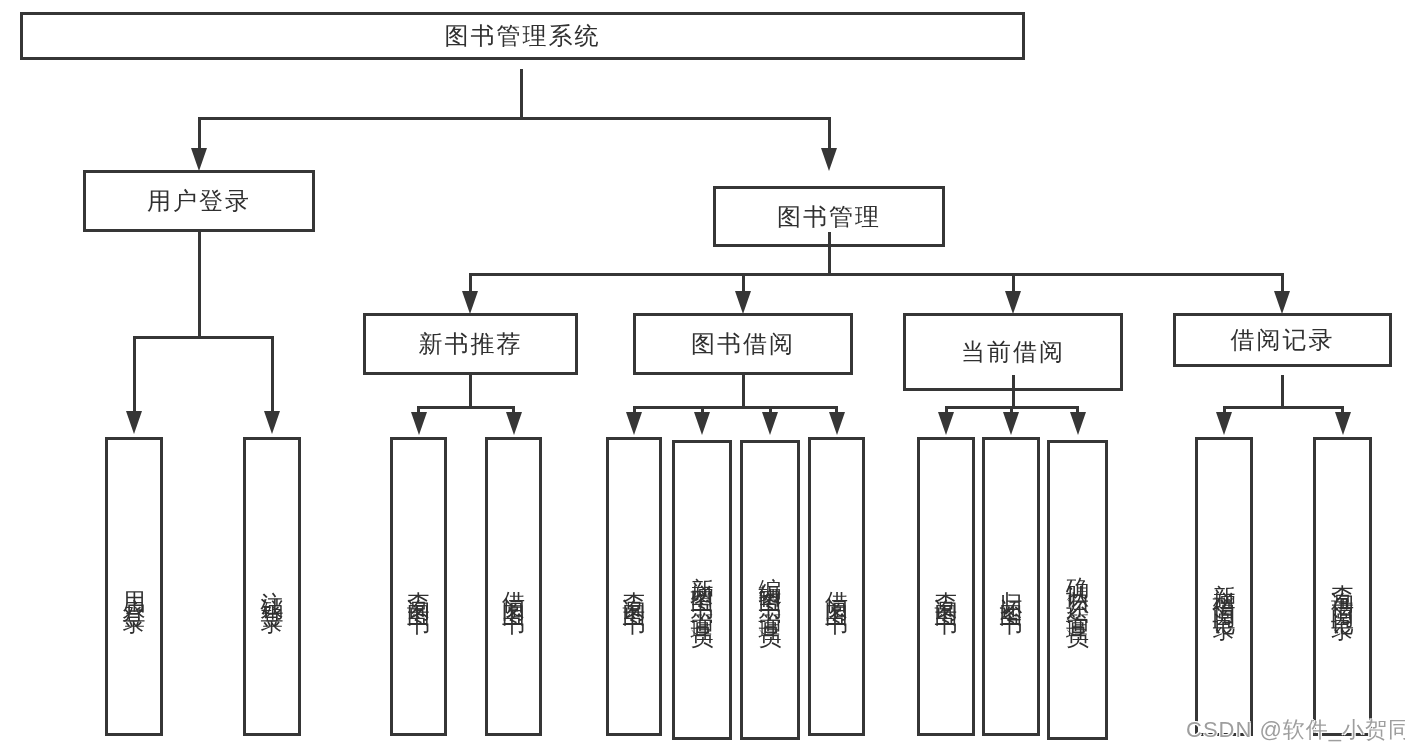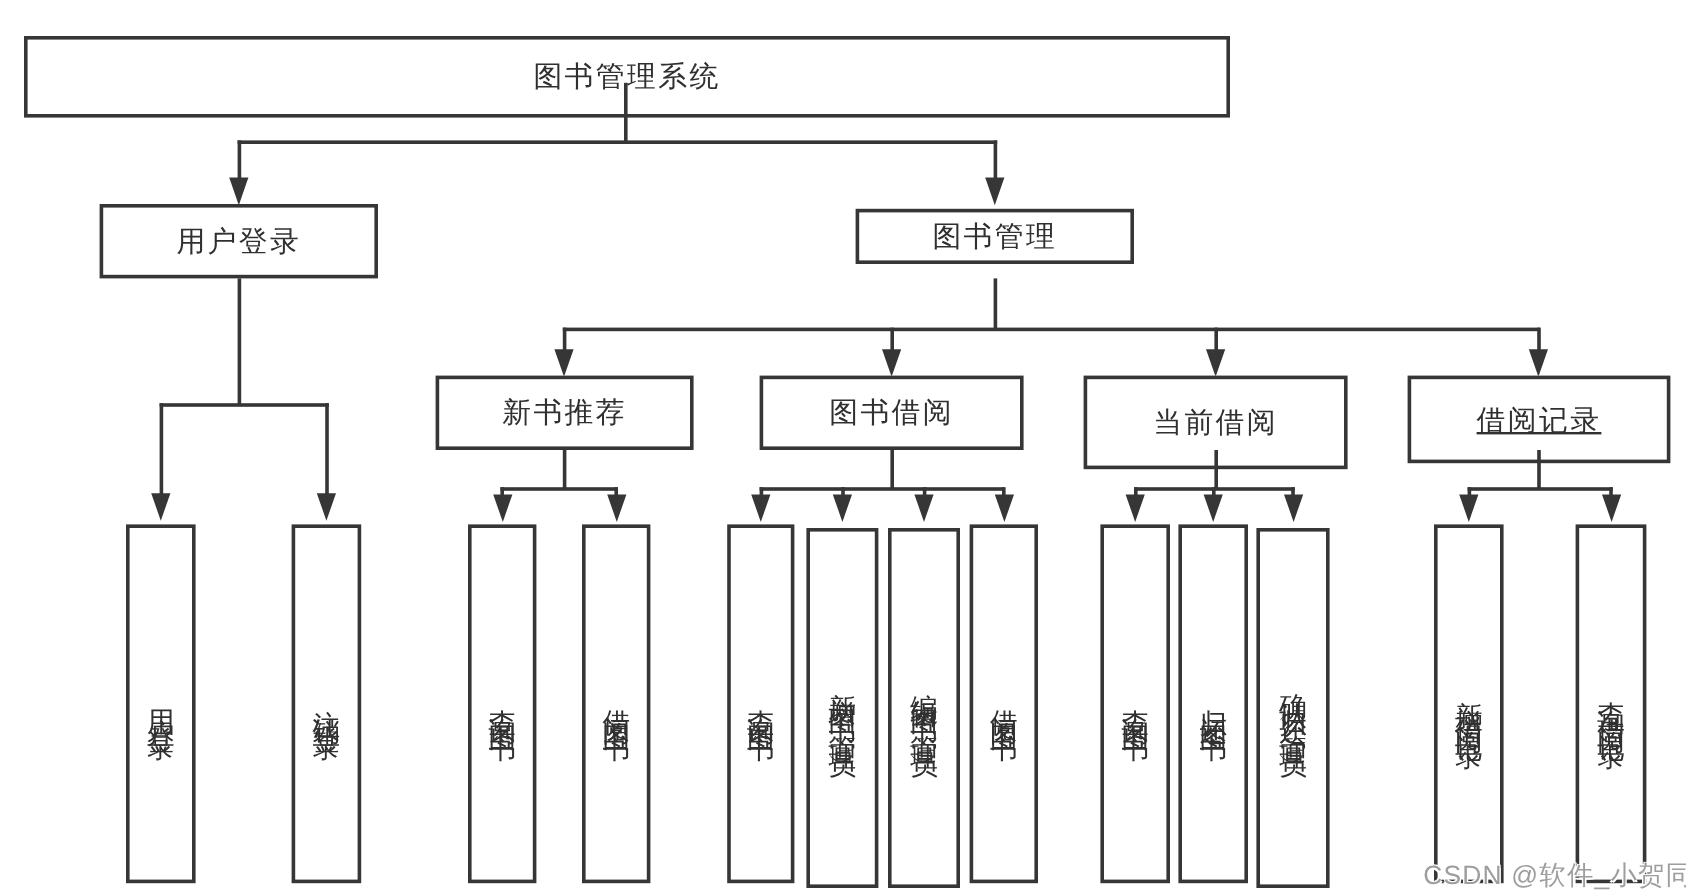--- a/index.html
+++ b/index.html
@@ -59,31 +59,31 @@
     text-shadow: -1px -1px 0 #fff, 1px -1px 0 #fff, -1px 1px 0 #fff, 1px 1px 0 #fff;
     z-index: 5;
     white-space: nowrap;
   }
 </style>
 </head>
 <body>
 
 <div class="canvas">
 
-  <div class="node h-node" style="left:20px; top:30px; width:1005px; height:68px;">图书管理系统</div>
+  <div class="node h-node" style="left:20px; top:12px; width:1005px; height:48px;">图书管理系统</div>
 
   <div class="vline" style="left:520px; top:69px; height:50px;"></div>
   <div class="hline" style="left:198px; top:117px; width:633px;"></div>
   <div class="vline" style="left:198px; top:117px; height:33px;"></div>
   <div class="vline" style="left:828px; top:117px; height:33px;"></div>
   <div class="arrow" style="left:191px; top:148px;"></div>
   <div class="arrow" style="left:821px; top:148px;"></div>
 
   <div class="node h-node" style="left:83px; top:170px; width:232px; height:62px;">用户登录</div>
-  <div class="node h-node" style="left:713px; top:174px; width:232px; height:46px;">图书管理</div>
+  <div class="node h-node" style="left:713px; top:186px; width:232px; height:61px;">图书管理</div>
 
   <div class="vline" style="left:198px; top:232px; height:106px;"></div>
   <div class="hline" style="left:133px; top:336px; width:141px;"></div>
   <div class="vline" style="left:133px; top:336px; height:78px;"></div>
   <div class="vline" style="left:271px; top:336px; height:78px;"></div>
   <div class="arrow" style="left:126px; top:411px;"></div>
   <div class="arrow" style="left:264px; top:411px;"></div>
 
   <div class="vline" style="left:828px; top:232px; height:43px;"></div>
   <div class="hline" style="left:469px; top:273px; width:814px;"></div>
@@ -92,21 +92,21 @@
   <div class="vline" style="left:1012px; top:273px; height:22px;"></div>
   <div class="vline" style="left:1281px; top:273px; height:22px;"></div>
   <div class="arrow" style="left:462px; top:291px;"></div>
   <div class="arrow" style="left:735px; top:291px;"></div>
   <div class="arrow" style="left:1005px; top:291px;"></div>
   <div class="arrow" style="left:1274px; top:291px;"></div>
 
   <div class="node h-node" style="left:633px; top:313px; width:220px; height:62px;">图书借阅</div>
   <div class="node h-node" style="left:363px; top:313px; width:215px; height:62px;">新书推荐</div>
   <div class="node h-node" style="left:903px; top:313px; width:220px; height:78px;">当前借阅</div>
-  <div class="node h-node" style="left:1173px; top:313px; width:219px; height:73px;text-decoration:underline;">借阅记录</div>
+  <div class="node h-node" style="left:1173px; top:313px; width:219px; height:54px;">借阅记录</div>
 
   <div class="vline" style="left:469px; top:375px; height:33px;"></div>
   <div class="hline" style="left:417px; top:406px; width:98px;"></div>
   <div class="vline" style="left:417px; top:406px; height:8px;"></div>
   <div class="vline" style="left:512px; top:406px; height:8px;"></div>
   <div class="arrow" style="left:411px; top:412px;"></div>
   <div class="arrow" style="left:506px; top:412px;"></div>
 
   <div class="vline" style="left:742px; top:375px; height:33px;"></div>
   <div class="hline" style="left:633px; top:406px; width:204px;"></div>

